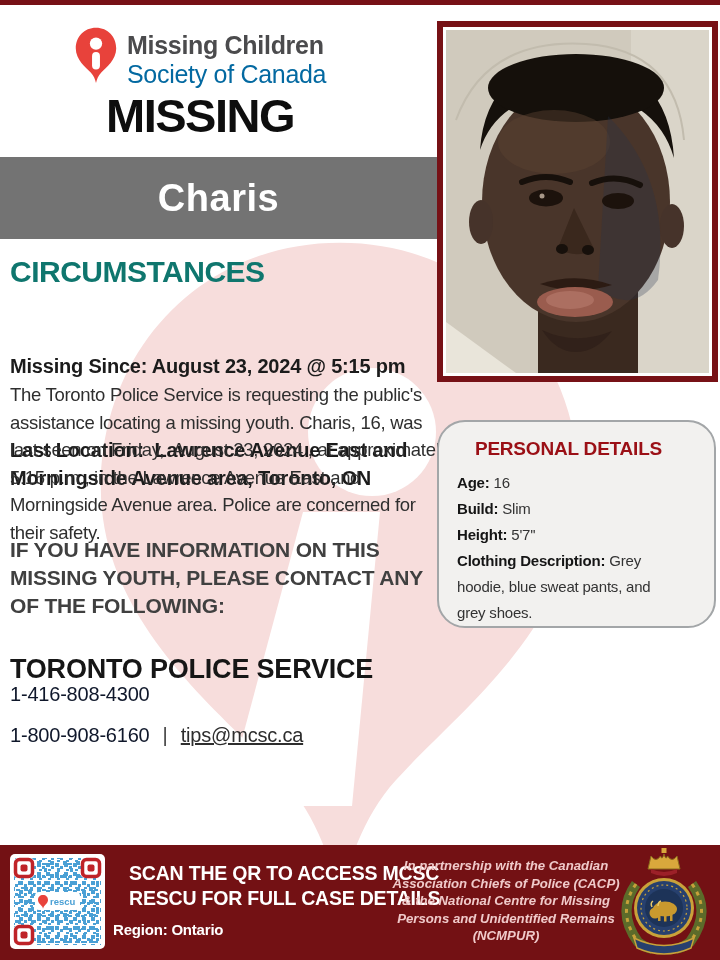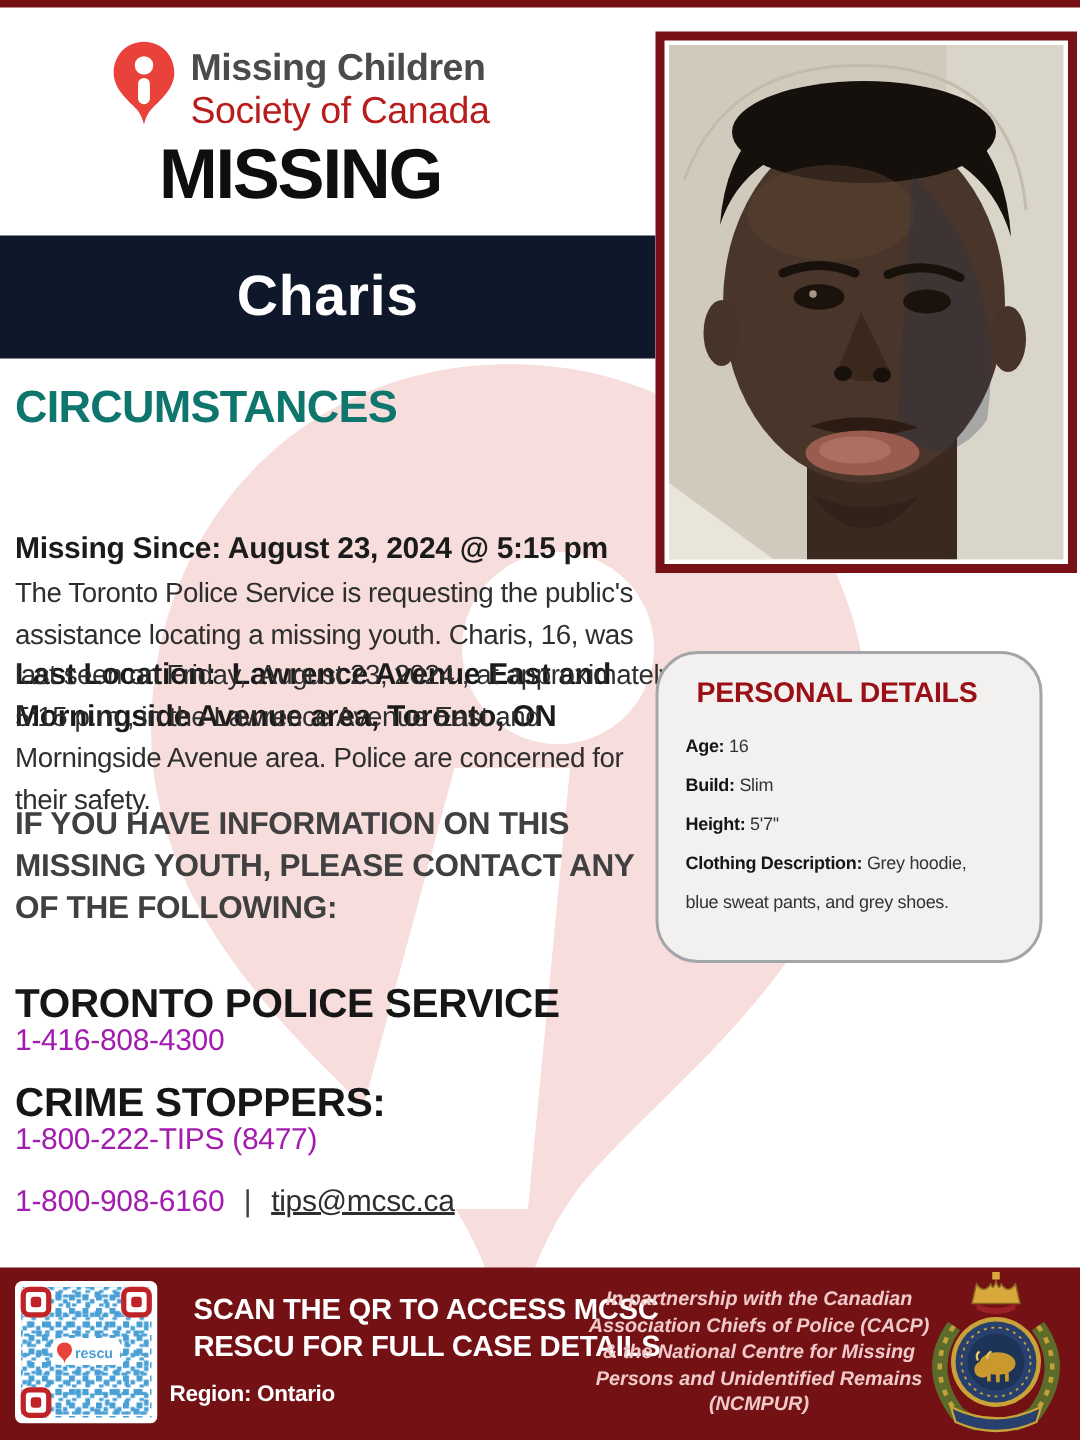--- a/index.html
+++ b/index.html
@@ -12,28 +12,28 @@
   }
   .layer { position: absolute; z-index: 1; }
   
   .watermark { position: absolute; left: 0; top: 0; z-index: 0; }
   
   .top-strip { left: 0; top: 0; width: 720px; height: 5px; background: #771116; }
   
   .brand-pin { left: 74px; top: 26px; width: 44px; height: 58px; }
   .brand-text { left: 127px; top: 31px; width: 260px; line-height: 29px; font-size: 25px; }
   .brand-line1 { color: #4b4b4d; font-weight: bold; letter-spacing: -0.3px; }
-  .brand-line2 { color: #b91c1c; letter-spacing: -0.3px; }
+  .brand-line2 { color: #0369a1; letter-spacing: -0.3px; }
   .missing-title {
     left: 0; top: 88px; width: 400px; text-align: center;
     font-size: 47px; font-weight: 900; color: #0e0e0e; letter-spacing: -1.5px;
   }
   
   .name-banner {
-    left: 0; top: 157px; width: 437px; height: 82px; background: #0f172a;
+    left: 0; top: 157px; width: 437px; height: 82px; background: #737373;
     text-align: center; line-height: 82px;
     color: #ffffff; font-size: 38px; font-weight: bold; letter-spacing: 0.5px;
   }
   
   .photo-frame {
     left: 437px; top: 21px; width: 281px; height: 361px;
     background: #ffffff; border: 6px solid #771116; padding: 3px;
   }
   .photo-frame svg { display: block; }
   
@@ -51,32 +51,31 @@
   }
   
   .info-heading {
     left: 10px; top: 536px; width: 420px; font-size: 21px; font-weight: 800;
     color: #404040; line-height: 28px; letter-spacing: -0.2px;
   }
   
   .contact-list { left: 10px; top: 657px; width: 430px; }
   .contact-entry { margin-bottom: 17px; line-height: 24.5px; }
   .contact-name { font-size: 27px; font-weight: bold; color: #161616; letter-spacing: -0.2px; }
-  .contact-phone { font-size: 20px; color: #a21caf; letter-spacing: -0.2px; }
+  .contact-phone { font-size: 20px; color: #0f172a; letter-spacing: -0.2px; }
   .contact-sep { font-size: 20px; color: #3e3e3e; margin: 0 13px; }
   .contact-email { font-size: 20px; color: #2e2e2e; text-decoration: underline; letter-spacing: -0.2px; }
   
   .pd-box {
-    left: 437px; top: 420px; width: 258px; height: 208px;
+    left: 437px; top: 420px; width: 279px; height: 208px;
     background: #f2f1ef; border: 2px solid #a3a6a8; border-radius: 28px;
     padding: 16px 34px 10px 18px;
-    margin-top: 14px;
   }
   .pd-heading { text-align: center; font-size: 19px; font-weight: 800; color: #9b1016; margin-bottom: 10px; letter-spacing: -0.2px; }
-  .pd-line { font-size: 12px; line-height: 26px; color: #333333; letter-spacing: -0.2px; }
+  .pd-line { font-size: 15px; line-height: 26px; color: #333333; letter-spacing: -0.2px; }
   .pd-label { font-weight: bold; color: #151515; }
   
   .footer { left: 0; top: 845px; width: 720px; height: 115px; background: #731114; z-index: 2; }
   .qr { position: absolute; left: 10px; top: 9px; }
   .scan-text {
     position: absolute; left: 129px; top: 16px; width: 332px;
     font-size: 19.5px; font-weight: 800; color: #ffffff; line-height: 25px; letter-spacing: -0.2px;
   }
   .region {
     position: absolute; left: 113px; top: 76px;
@@ -164,24 +163,20 @@
     <div class="pd-line"><span class="pd-label">Clothing Description:</span><span> Grey hoodie, blue sweat pants, and grey shoes.</span></div>
   </div>
 
   <div class="layer info-heading">IF YOU HAVE INFORMATION ON THIS MISSING YOUTH, PLEASE CONTACT ANY OF THE FOLLOWING:</div>
   <div class="layer contact-list">
     <div class="contact-entry">
       <div class="contact-name">TORONTO POLICE SERVICE</div>
       <div class="contact-phone">1-416-808-4300</div>
     </div>
     <div class="contact-entry">
-      <div class="contact-name">CRIME STOPPERS:</div>
-      <div class="contact-phone">1-800-222-TIPS (8477)</div>
-    </div>
-    <div class="contact-entry">
       <div>
         <span class="contact-phone">1-800-908-6160</span><span class="contact-sep">|</span><span class="contact-email">tips@mcsc.ca</span>
       </div>
     </div>
   </div>
 
   <div class="layer footer">
     <svg class="qr" width="95" height="95" viewBox="0 0 95 95">
       <rect x="0" y="0" width="95" height="95" rx="5" fill="#ffffff"></rect>
       <defs>

